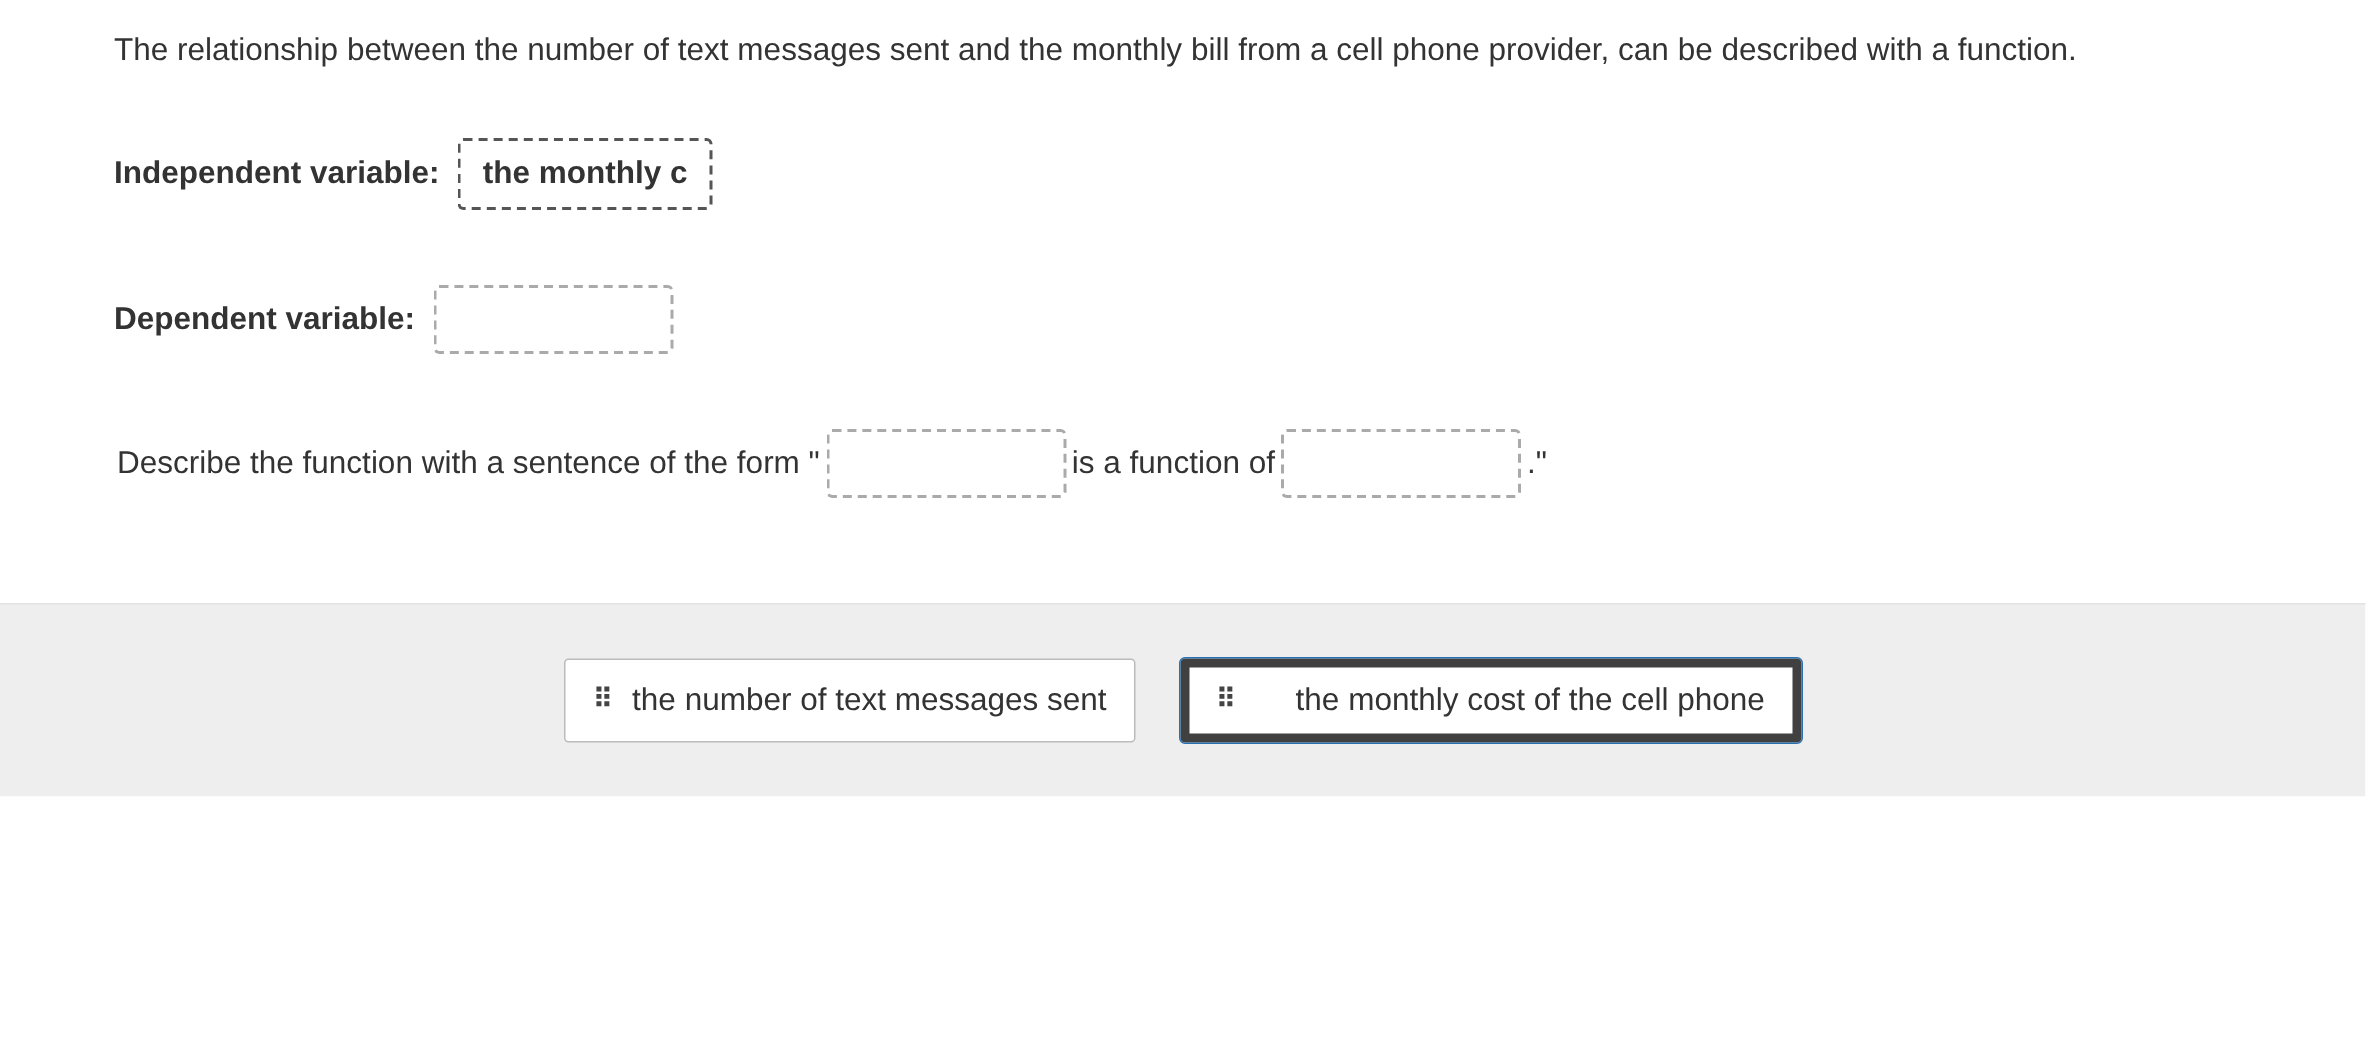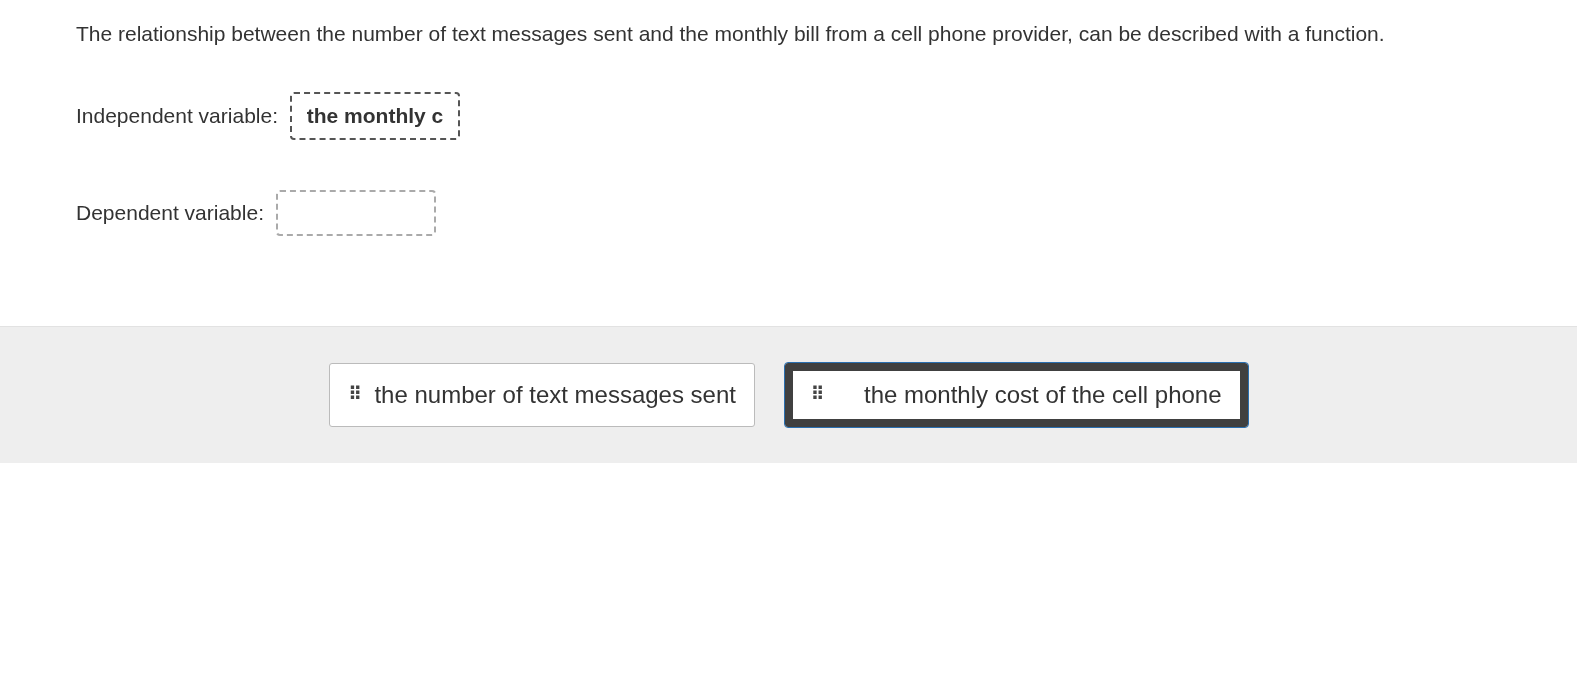--- a/index.html
+++ b/index.html
@@ -21,20 +21,21 @@
     line-height: 1.5;
   }
   .row {
     display: flex;
     align-items: center;
     margin-bottom: 50px;
     flex-wrap: wrap;
   }
   .row .label {
     margin-right: 6px;
+    font-weight: bold;
   }
   .drop-target {
     display: inline-flex;
     align-items: center;
     justify-content: center;
     min-width: 160px;
     height: 46px;
     border: 2px dashed #aaa;
     border-radius: 4px;
     margin: 0 6px;
@@ -67,26 +68,26 @@
     gap: 30px;
     border-top: 1px solid #e2e2e2;
   }
   .chip {
     display: inline-flex;
     align-items: center;
     background: #fff;
     border: 1px solid #bbb;
     border-radius: 3px;
     padding: 10px 18px;
-    font-size: 24px;
+    font-size: 21px;
     color: #333;
     cursor: grab;
   }
   .chip.selected {
-    border: 8px solid #404040;
+    border: 6px solid #404040;
     outline: 1px solid #2a6fb0;
     gap: 27px;
   }
   .drag-handle {
     display: inline-block;
     width: 14px;
     margin-right: 12px;
     color: #444;
     font-weight: bold;
     letter-spacing: 1px;
@@ -114,20 +115,31 @@
     </span>
   </div>
 
   <div class="row">
     <span class="label">Dependent variable:</span>
     <span class="drop-target">
       <span></span>
     </span>
   </div>
 
+  <div class="sentence-row">
+    <span>Describe the function with a sentence of the form "</span>
+    <span class="drop-target">
+      <span></span>
+    </span>
+    <span class="mid-text">is a function of</span>
+    <span class="drop-target">
+      <span></span>
+    </span>
+    <span>."</span>
+  </div>
 </div>
 
 <div class="answer-bank">
   <div class="chip">
     <span class="drag-handle"></span>
     <span>the number of text messages sent</span>
   </div>
   <div class="chip selected">
     <span class="drag-handle"></span>
     <span>the monthly cost of the cell phone</span>

